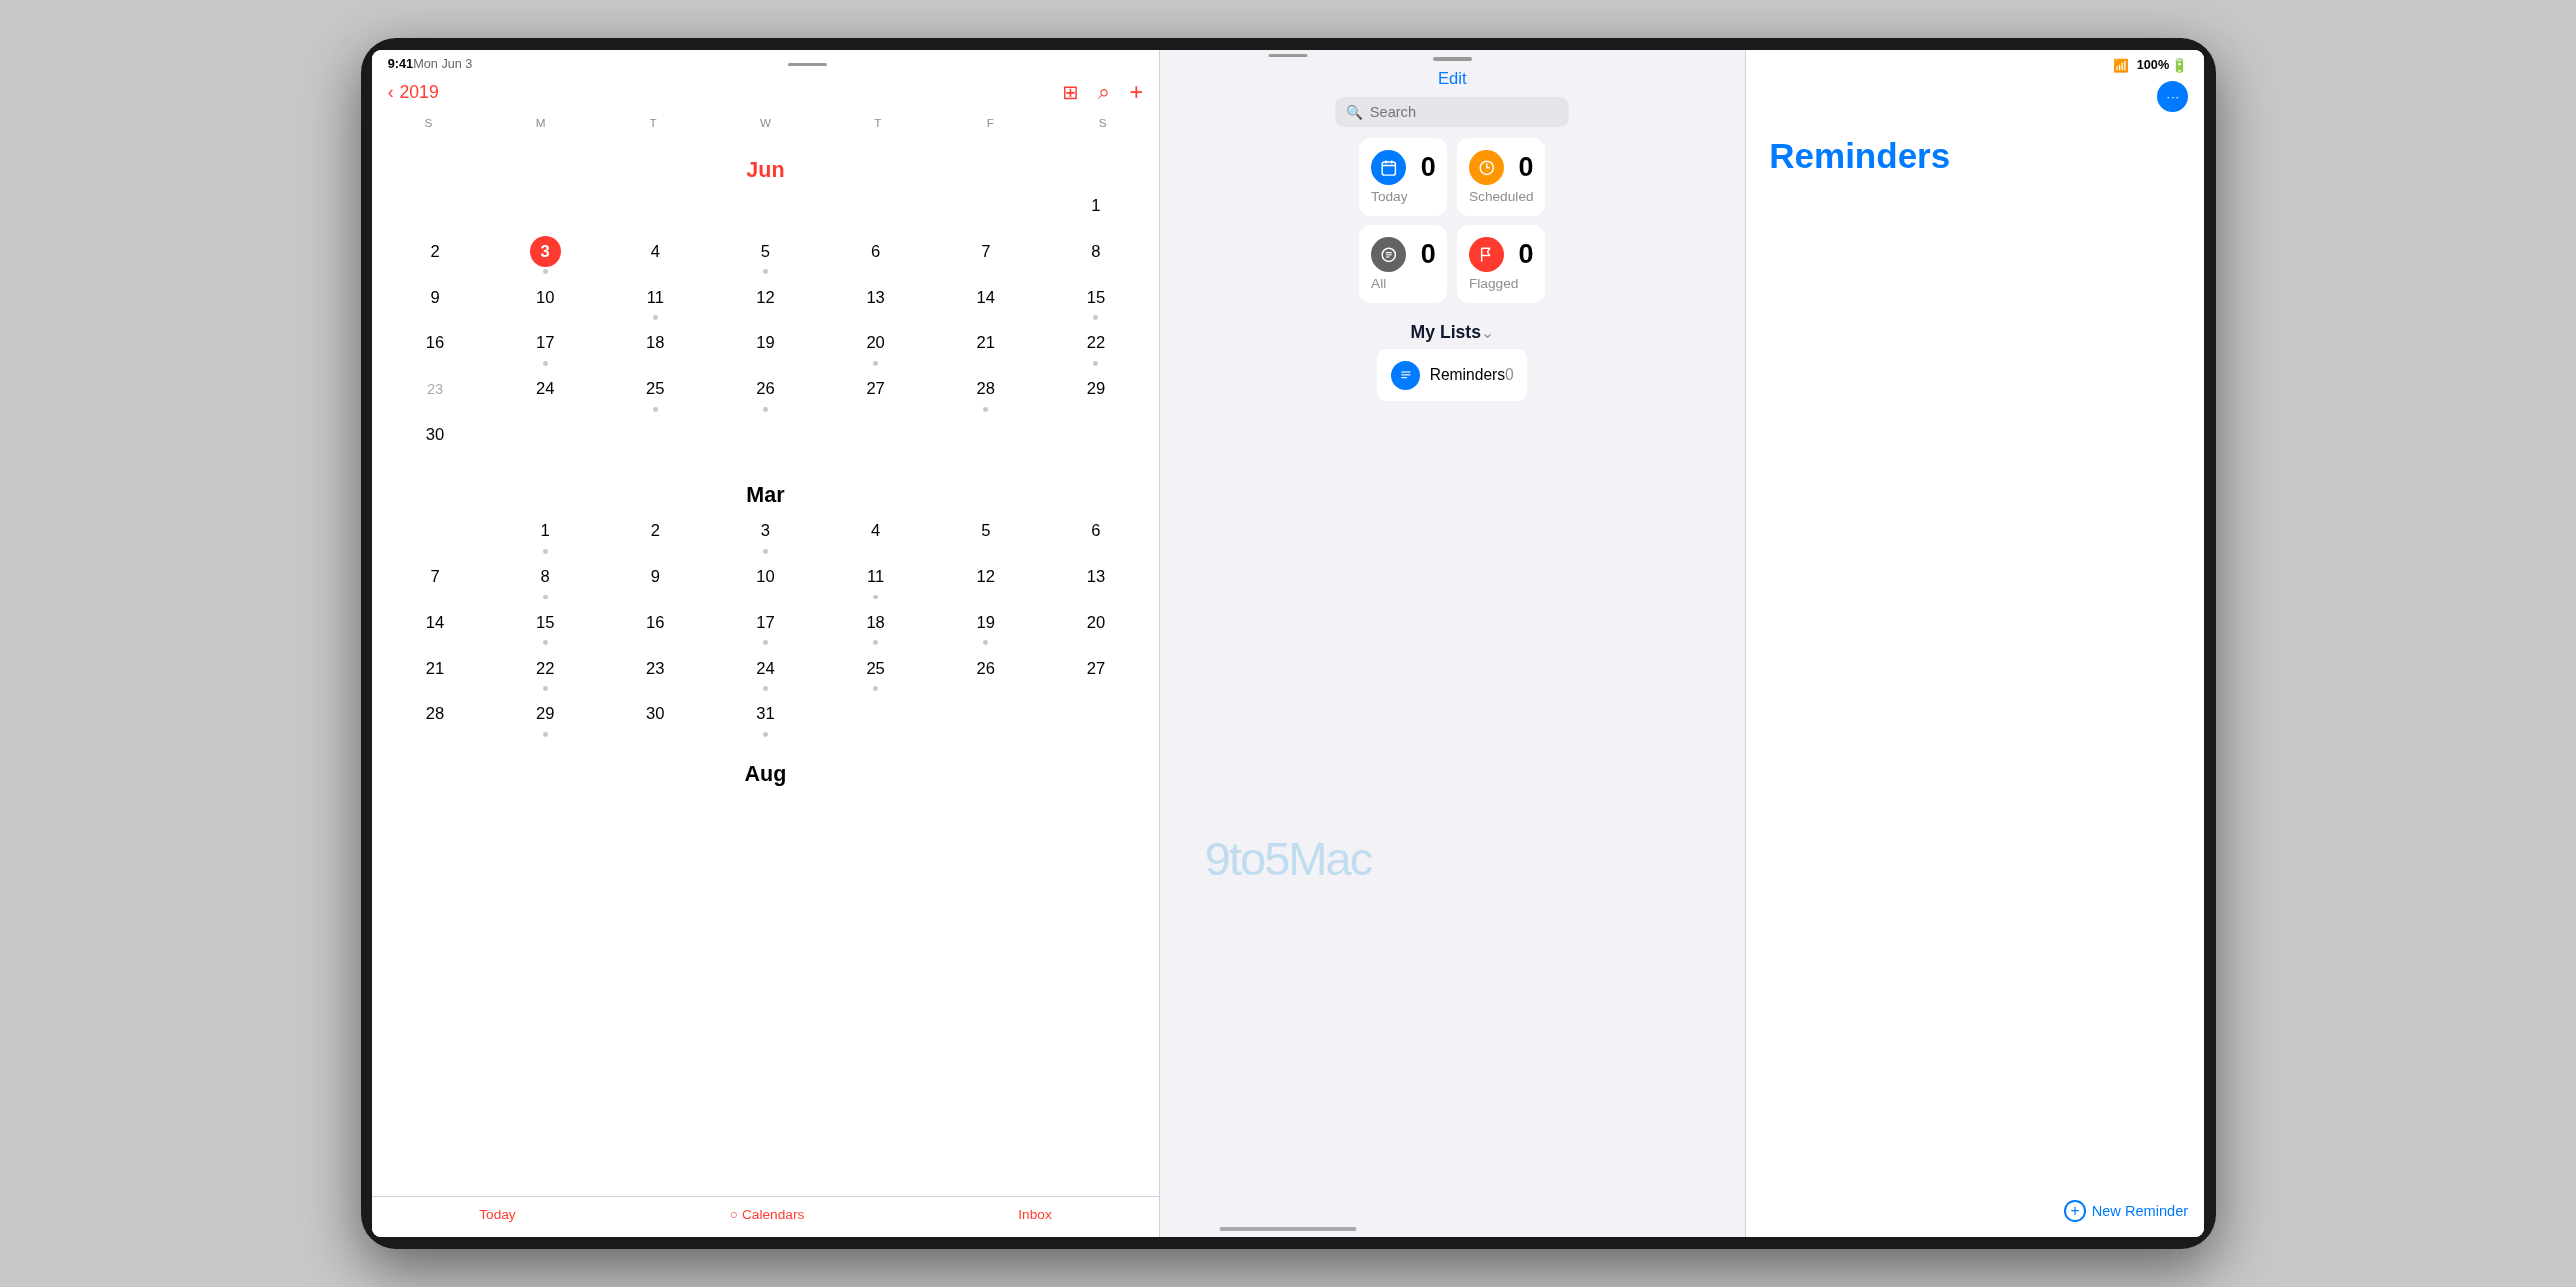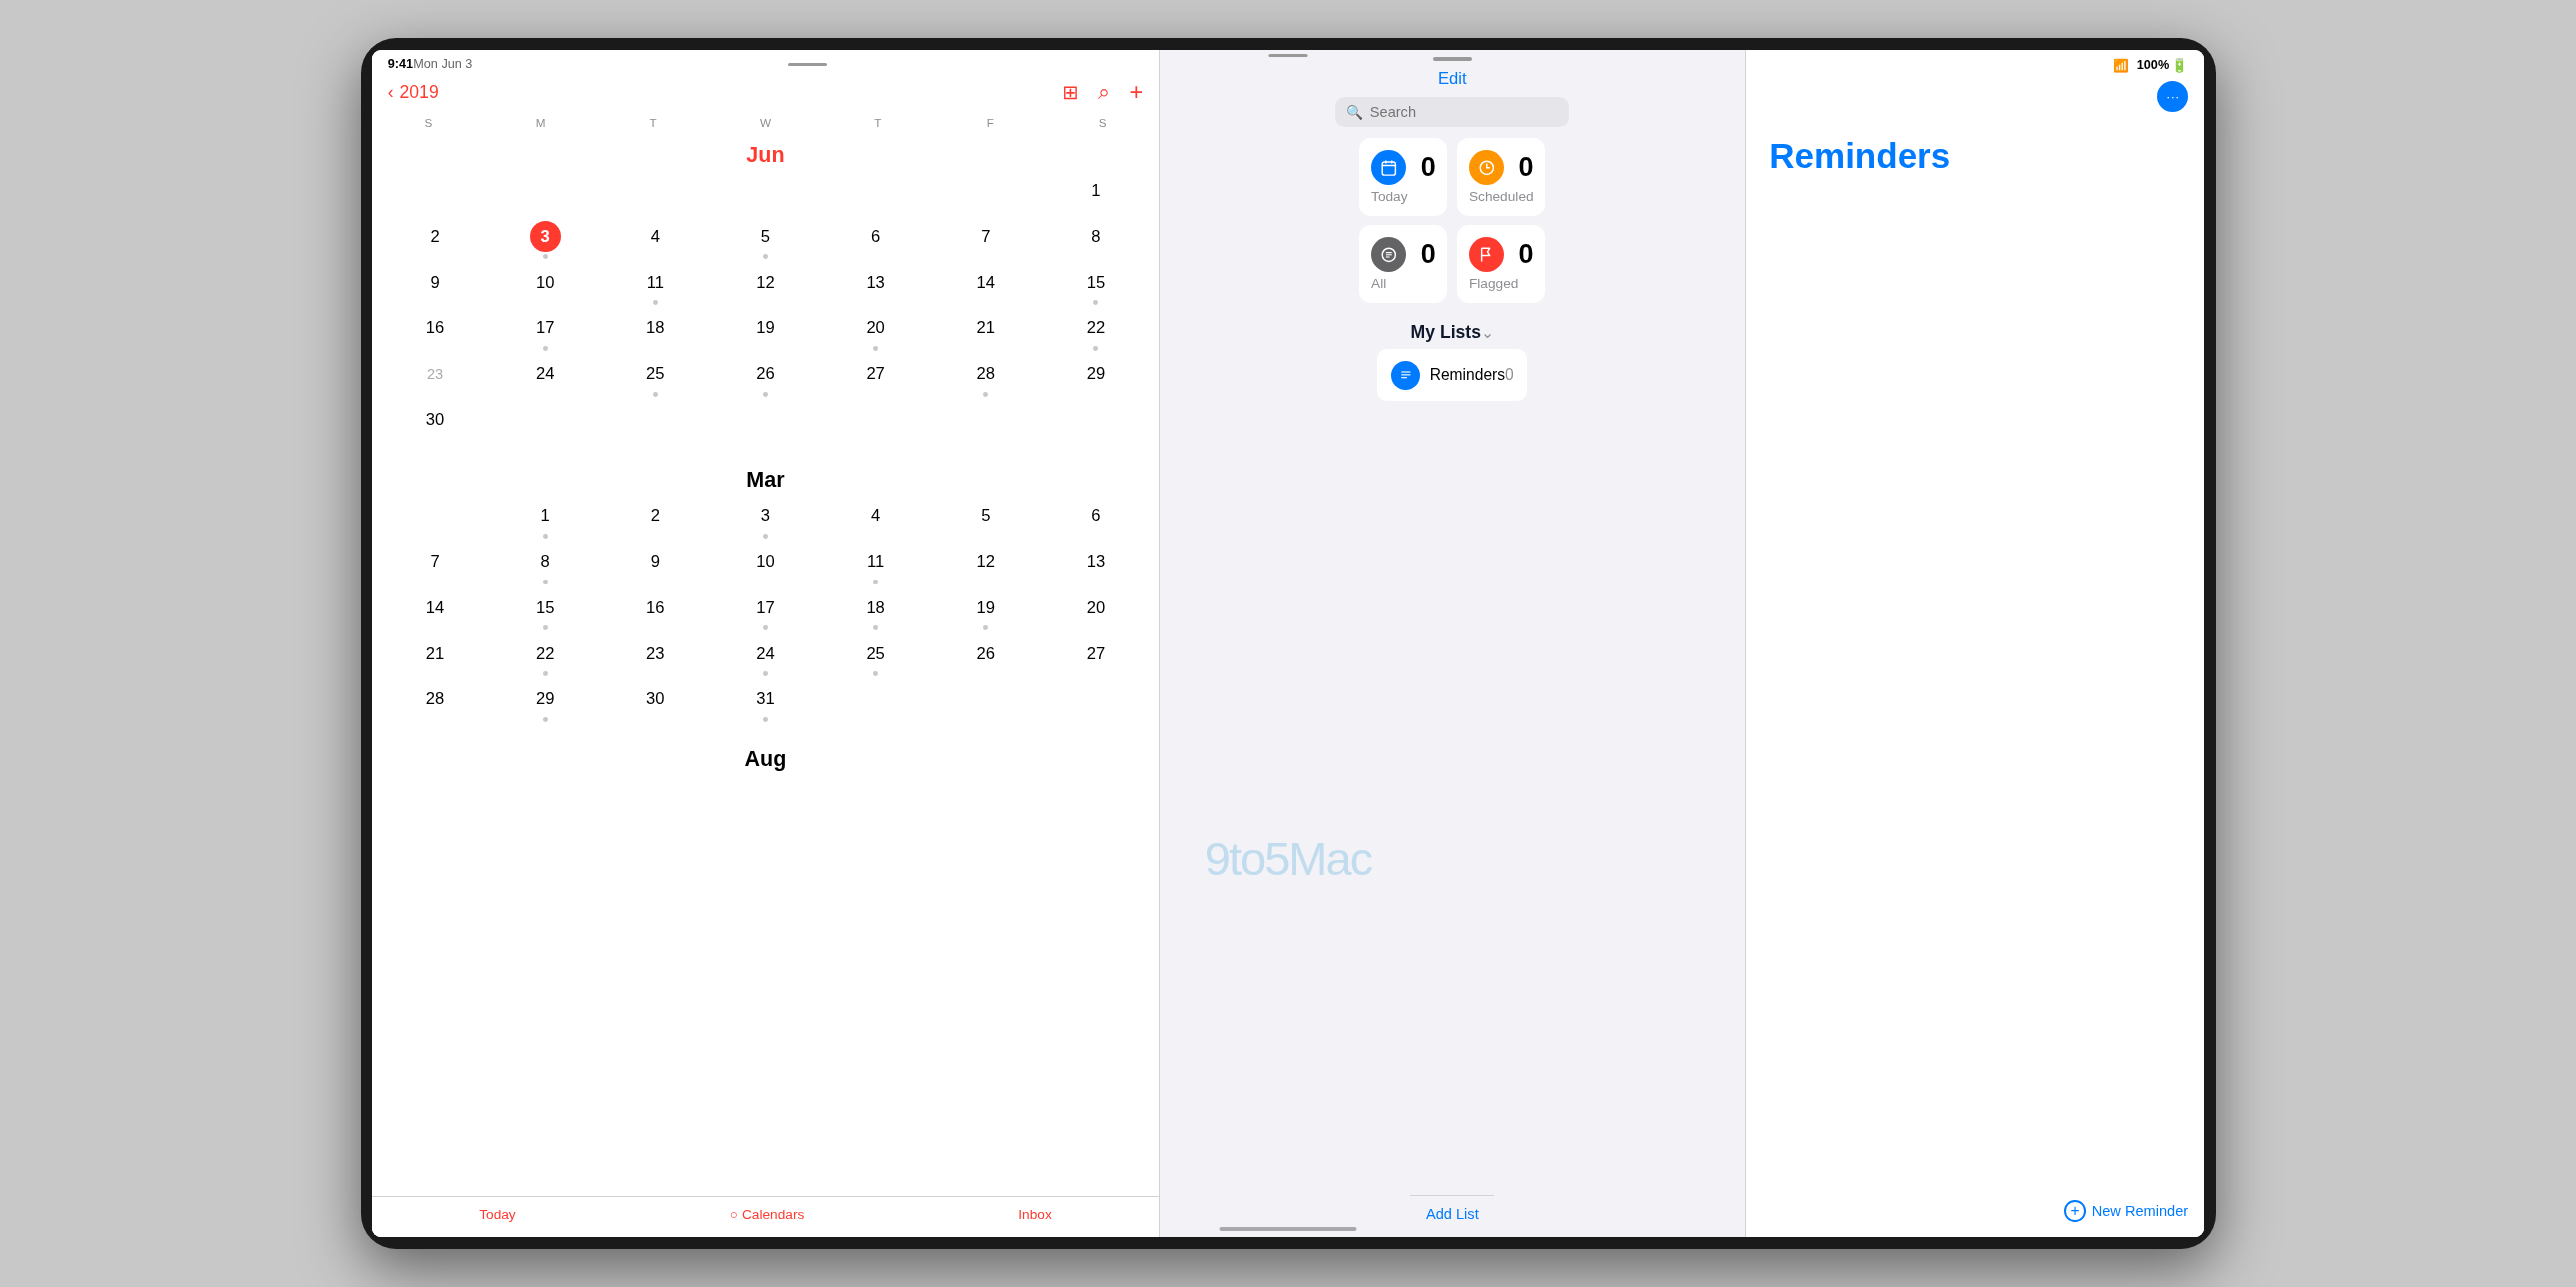--- a/index.html
+++ b/index.html
@@ -100,21 +100,21 @@
     .month-section { margin-bottom: 15.6px; }
 
     .month-title {
       font-size: 21.5px;
       font-weight: 700;
       color: #000;
       text-align: center;
       padding: 7.8px 0 5.9px;
     }
 
-    .month-title.red { color: #ff3b30; }
+    .month-title.red { color: #ff3b30; margin-top: 15px; }
 
     .day-headers {
       display: grid;
       grid-template-columns: repeat(7, 1fr);
       text-align: center;
       margin-bottom: 3.9px;
     }
 
     .day-header {
       font-size: 11.7px;
@@ -926,23 +926,20 @@
                 <line x1="4" y1="17" x2="14" y2="17" stroke="white" stroke-width="2"></line>
               </svg>
             </div>
             <span class="rem-list-name">Reminders</span>
           </div>
           <span class="rem-list-count">0</span>
         </div>
 
         <div class="rem-list-panel-bottom"></div>
 
-        <div class="rem-list-tabbar">
-          <span class="add-list-btn">Add List</span>
-        </div>
       </div>
 
       <div class="reminders-detail-panel">
         <div class="detail-status-bar">
           <span style="position:absolute;top:15.6px;left:50%;transform:translateX(-50%);width:39px;height:3.9px;background:#999;border-radius:2px;display:block;"></span>
           <span style="color:#000;font-size:12.7px;">📶</span>
           <div class="battery-area">
             <span>100%</span>
             <span style="font-size:13.7px;">🔋</span>
           </div>

